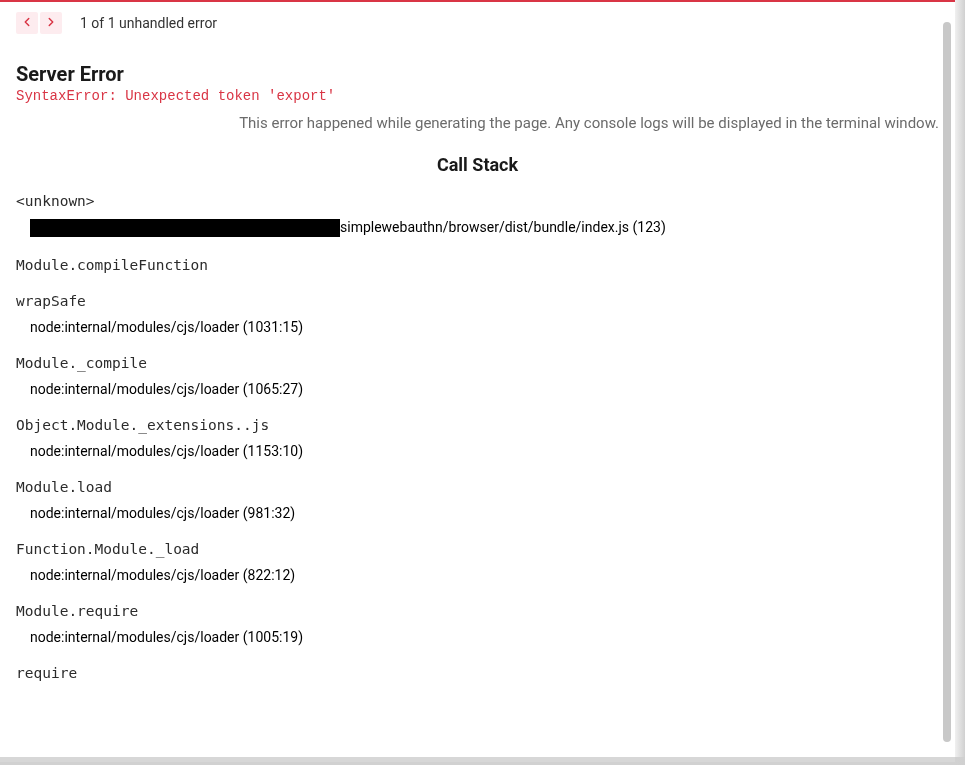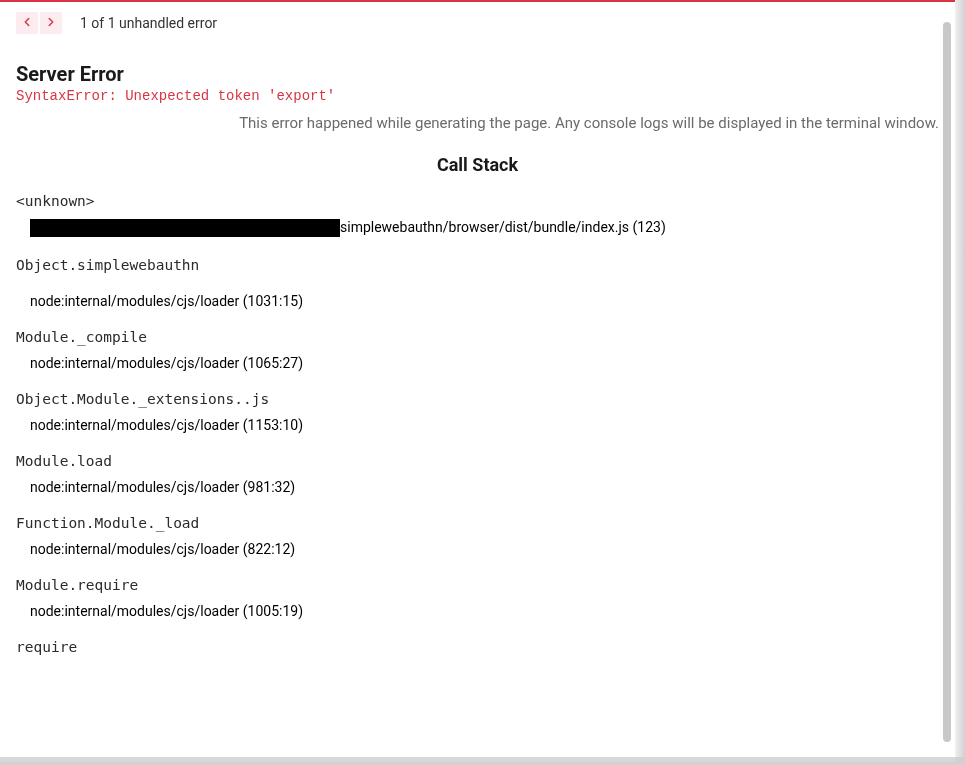--- a/index.html
+++ b/index.html
@@ -162,24 +162,25 @@
 
     <div class="frame">
       <div class="frame-fn">&lt;unknown&gt;</div>
       <div class="frame-loc">
         <span class="redacted"></span>
           <span>simplewebauthn/browser/dist/bundle/index.js (123)</span>
       </div>
     </div>
 
     <div class="frame">
-      <div class="frame-fn">Object.simplewebauthn</div>
-    </div>
-
-    <div class="frame">
+      <div class="frame-fn">Module.compileFunction</div>
+    </div>
+
+    <div class="frame">
+      <div class="frame-fn">wrapSafe</div>
       <div class="frame-loc">node:internal/modules/cjs/loader (1031:15)</div>
     </div>
 
     <div class="frame">
       <div class="frame-fn">Module._compile</div>
       <div class="frame-loc">node:internal/modules/cjs/loader (1065:27)</div>
     </div>
 
     <div class="frame">
       <div class="frame-fn">Object.Module._extensions..js</div>

